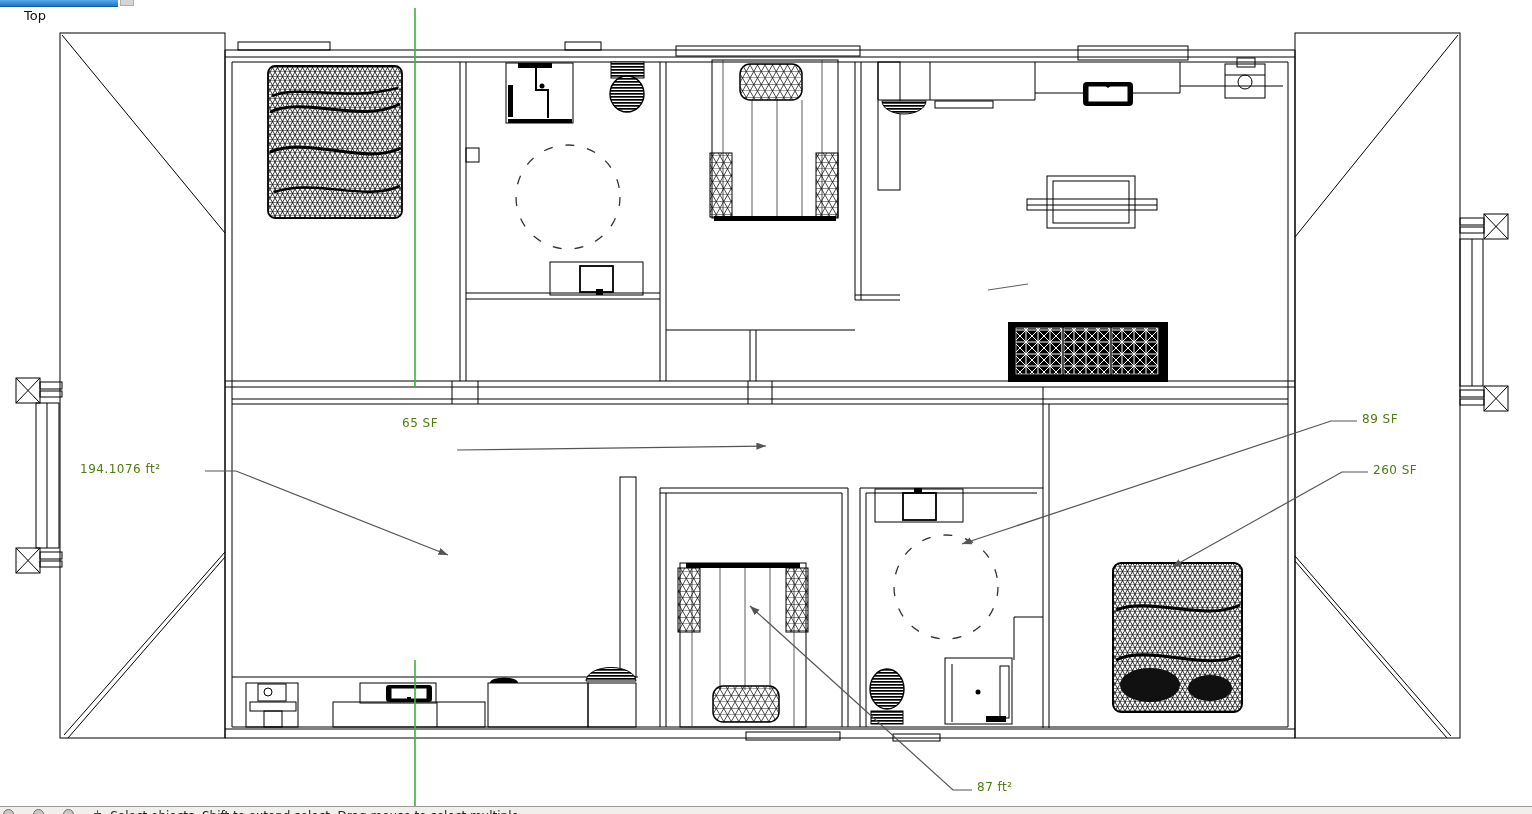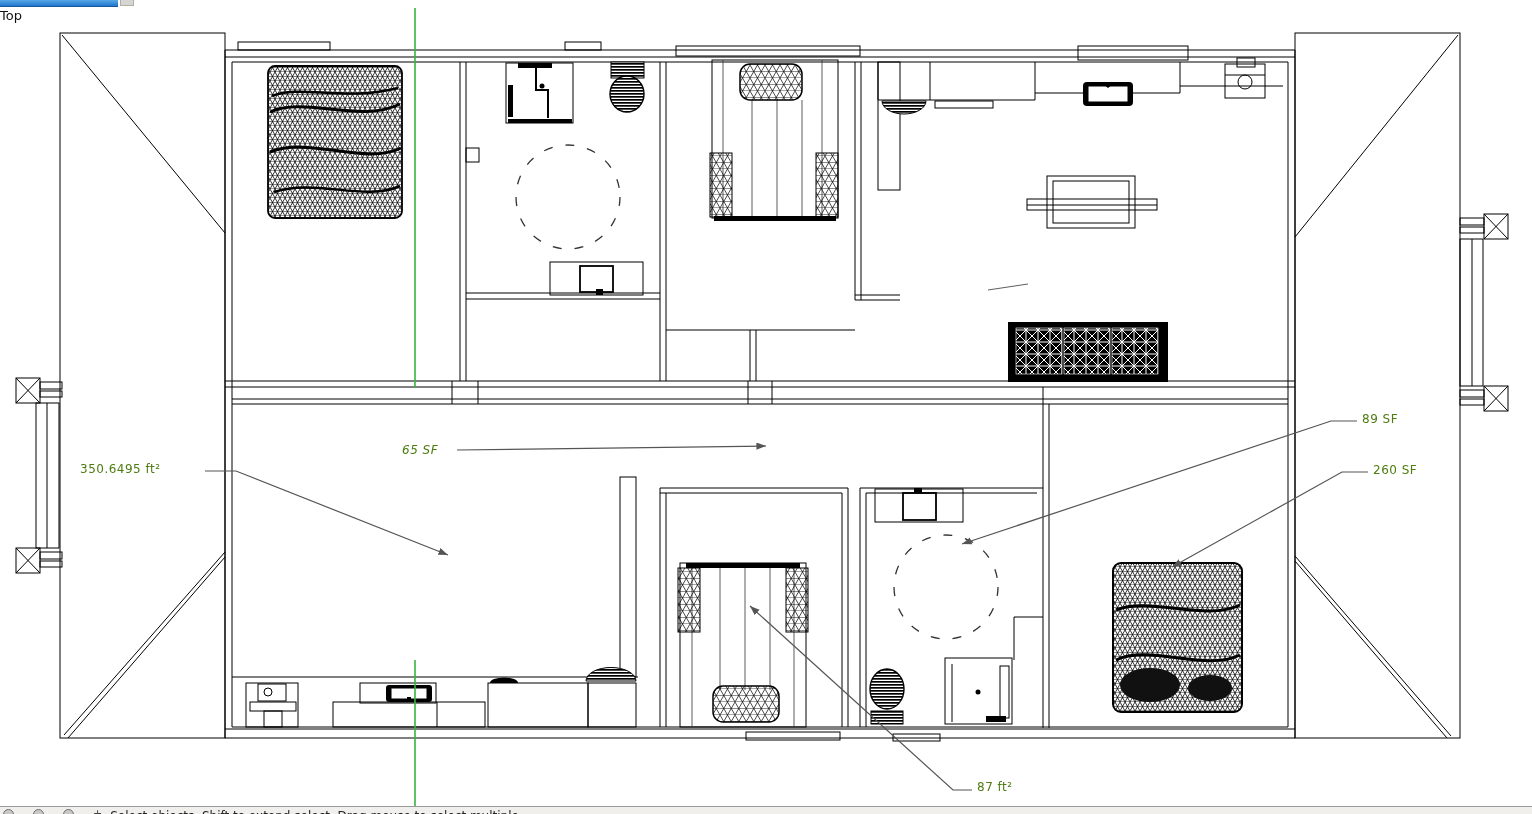--- a/index.html
+++ b/index.html
@@ -3,21 +3,21 @@
 <meta charset="utf-8">
 <style>
   html,body{margin:0;padding:0;background:#fff;}
   #screen{position:relative;width:1532px;height:814px;background:#fff;overflow:hidden;
           font-family:"DejaVu Sans",sans-serif;}
   
   .tab-active{position:absolute;left:0;top:0;width:118px;height:6px;
               background:linear-gradient(#58a9e8,#1f74cc);border-bottom:1px solid #155a9e;}
   .tab-inactive{position:absolute;left:120px;top:0;width:14px;height:6px;
                 background:#d7d5d1;border:1px solid #b0aeaa;border-top:none;box-sizing:border-box;}
-  .view-label{position:absolute;left:0;top:8px;font-size:13px;color:#111;}
+  .view-label{position:absolute;left:24px;top:8px;font-size:13px;color:#111;}
   
   .anno{position:absolute;font-size:12px;color:#4d7c0f;white-space:nowrap;letter-spacing:0.5px;}
   
   #plan{position:absolute;left:0;top:0;}
   svg line,svg path,svg rect,svg polyline,svg circle,svg ellipse{stroke:#000;fill:none;stroke-width:1;}
   .blk{fill:#000;stroke:none;}
   .wht{fill:#fff;stroke:#000;}
   .ldr{stroke:#555;stroke-width:1.2;fill:none;}
   .dash{stroke:#333;stroke-width:1.3;stroke-dasharray:9 13;fill:none;}
   .axis{stroke:#3cb043;stroke-width:1.6;}
@@ -323,22 +323,22 @@
 
     <g>
       <polyline points="205,471 236,471 448,555" class="ldr" marker-end="url(#arr)"></polyline>
       <line x1="457" y1="450" x2="766" y2="446" class="ldr" marker-end="url(#arr)"></line>
       <polyline points="1357,421 1331,421 962,544" class="ldr" marker-end="url(#arr)"></polyline>
       <polyline points="1368,472 1342,472 1172,567" class="ldr" marker-end="url(#arr)"></polyline>
       <polyline points="972,790 953,790 750,606" class="ldr" marker-end="url(#arr)"></polyline>
     </g>
   </svg>
 
-  <div class="anno" style="left:80px;top:462px;">350.6495 ft²</div>
-  <div class="anno" style="left:402px;top:443px;font-style:italic;">65 SF</div>
+  <div class="anno" style="left:80px;top:462px;">194.1076 ft²</div>
+  <div class="anno" style="left:402px;top:416px;">65 SF</div>
   <div class="anno" style="left:1362px;top:412px;">89 SF</div>
   <div class="anno" style="left:1373px;top:463px;">260 SF</div>
   <div class="anno" style="left:977px;top:780px;">87  ft²</div>
 
   <div class="statusbar">
     <div class="inner">
       <span class="sicon"></span>
       <span class="sicon"></span>
       <span class="sicon"></span>
       <span class="splus">+</span>

